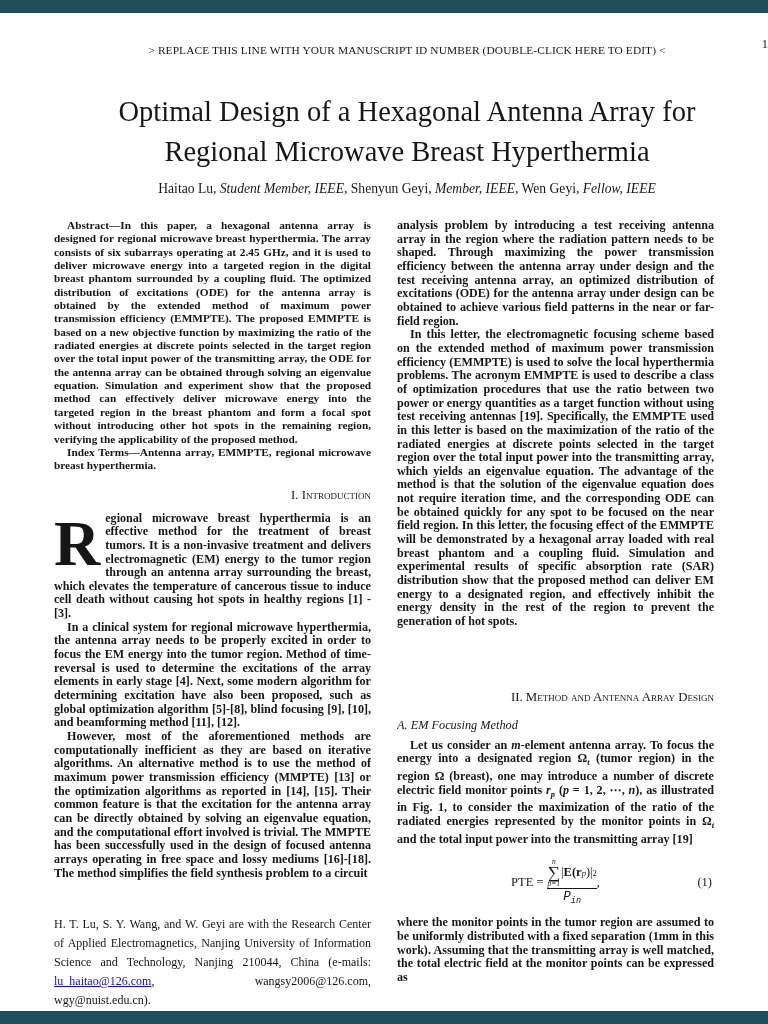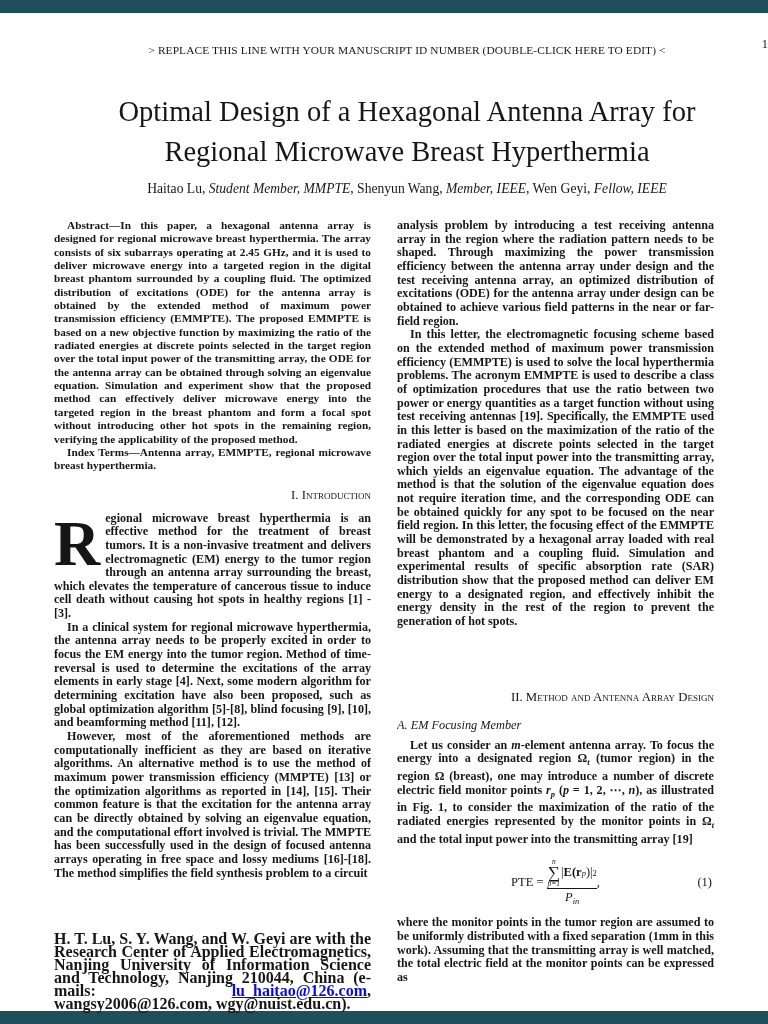--- a/index.html
+++ b/index.html
@@ -15,51 +15,51 @@
   .columns{display:flex;gap:26px;margin:22px 54px 0 54px;}
   .col{width:317px;height:795px;overflow:hidden;display:flex;flex-direction:column;}
   .p{font-size:12.1px;line-height:13.65px;text-align:justify;text-indent:13px;margin:0;font-weight:bold;}
   .p.noindent{text-indent:0;}
   .abstract{font-size:11.3px;line-height:13.35px;font-weight:bold;text-align:justify;text-indent:13px;margin:0;}
   .lead{font-weight:bold;}
   .dropcap{float:left;font-size:64px;line-height:50px;padding:7px 5px 0 0;}
   .secheading{font-variant:small-caps;text-align:right;font-size:12.8px;margin:15px 0 9px 0;}
   .subheading{font-style:italic;font-size:12.3px;margin:4px 0 6px 0;}
   .gap-lg{margin-top:61px;}
-  .footnote{margin-top:auto;font-size:16px;line-height:13px;text-align:justify;padding-bottom:4px;font-weight:bold;}
+  .footnote{margin-top:auto;font-size:12px;line-height:19px;text-align:justify;padding-bottom:4px;}
   .link{color:#0b0bd6;text-decoration:underline;cursor:pointer;}
   .sub{font-size:8.5px;vertical-align:-3px;}
   .sup{font-size:8.5px;vertical-align:5px;}
   
   .equation{position:relative;display:flex;align-items:center;justify-content:center;margin:10px 0 8px 0;min-height:52px;}
   .eq-main{display:inline-flex;align-items:center;font-size:12.5px;}
   .frac{display:inline-flex;flex-direction:column;align-items:center;margin-left:4px;}
   .frac .num{display:inline-flex;align-items:center;}
   .frac .bar{align-self:stretch;height:1px;background:#161616;margin:1px 0;}
-  .frac .den{text-align:center;}
+  .frac .den{text-align:center;font-family:Liberation Mono, monospace;}
   .bigsum{display:inline-flex;flex-direction:column;align-items:center;margin-right:1px;}
   .bigsum .lim{font-size:7.5px;line-height:7px;font-style:italic;}
   .bigsum .sym{font-size:17px;line-height:15px;}
   .eq-tag{position:absolute;right:2px;top:50%;transform:translateY(-50%);font-size:12.5px;}
 </style>
 </head>
 <body>
 
 <div class="viewer">
   <div class="sheet">
 
     <div class="runhead">&gt; REPLACE THIS LINE WITH YOUR MANUSCRIPT ID NUMBER (DOUBLE-CLICK HERE TO EDIT) &lt;</div>
     <div class="pagenum">1</div>
 
     <div class="title">
       <div>Optimal Design of a Hexagonal Antenna Array for</div>
       <div>Regional Microwave Breast Hyperthermia</div>
     </div>
 
-    <div class="authors"><span>Haitao Lu, </span><span class="i">Student Member, MMPTE</span><span>, Shenyun Wang, </span><span class="i">Member, IEEE</span><span>, Wen Geyi, </span><span class="i">Fellow, IEEE</span></div>
+    <div class="authors"><span>Haitao Lu, </span><span class="i">Student Member, IEEE</span><span>, Shenyun Geyi, </span><span class="i">Member, IEEE</span><span>, Wen Geyi, </span><span class="i">Fellow, IEEE</span></div>
 
     <div class="columns">
 
       <div class="col">
         <p class="abstract"><span class="lead">Abstract</span><span>—In this paper, a hexagonal antenna array is designed for regional microwave breast hyperthermia. The array consists of six subarrays operating at 2.45 GHz, and it is used to deliver microwave energy into a targeted region in the digital breast phantom surrounded by a coupling fluid. The optimized distribution of excitations (ODE) for the antenna array is obtained by the extended method of maximum power transmission efficiency (EMMPTE). The proposed EMMPTE is based on a new objective function by maximizing the ratio of the radiated energies at discrete points selected in the target region over the total input power of the transmitting array, the ODE for the antenna array can be obtained through solving an eigenvalue equation. Simulation and experiment show that the proposed method can effectively deliver microwave energy into the targeted region in the breast phantom and form a focal spot without introducing other hot spots in the remaining region, verifying the applicability of the proposed method.</span></p>
         <p class="abstract"><span class="lead">Index Terms</span><span>—Antenna array, EMMPTE, regional microwave breast hyperthermia.</span></p>
 
         <div class="secheading">I. Introduction</div>
 
         <p class="p noindent"><span class="dropcap">R</span><span>egional microwave breast hyperthermia is an effective method for the treatment of breast tumors. It is a non-invasive treatment and delivers electromagnetic (EM) energy to the tumor region through an antenna array surrounding the breast, which elevates the temperature of cancerous tissue to induce cell death without causing hot spots in healthy regions [1] - [3].</span></p>
@@ -67,21 +67,21 @@
         <p class="p">However, most of the aforementioned methods are computationally inefficient as they are based on iterative algorithms. An alternative method is to use the method of maximum power transmission efficiency (MMPTE) [13] or the optimization algorithms as reported in [14], [15]. Their common feature is that the excitation for the antenna array can be directly obtained by solving an eigenvalue equation, and the computational effort involved is trivial. The MMPTE has been successfully used in the design of focused antenna arrays operating in free space and lossy mediums [16]-[18]. The method simplifies the field synthesis problem to a circuit</p>
 
         <div class="footnote"><span>H. T. Lu, S. Y. Wang, and W. Geyi are with the Research Center of Applied Electromagnetics, Nanjing University of Information Science and Technology, Nanjing 210044, China (e-mails: </span><span class="link">lu_haitao@126.com</span><span>, wangsy2006@126.com, wgy@nuist.edu.cn).</span></div>
       </div>
 
       <div class="col">
         <p class="p noindent">analysis problem by introducing a test receiving antenna array in the region where the radiation pattern needs to be shaped. Through maximizing the power transmission efficiency between the antenna array under design and the test receiving antenna array, an optimized distribution of excitations (ODE) for the antenna array under design can be obtained to achieve various field patterns in the near or far-field region.</p>
         <p class="p">In this letter, the electromagnetic focusing scheme based on the extended method of maximum power transmission efficiency (EMMPTE) is used to solve the local hyperthermia problems. The acronym EMMPTE is used to describe a class of optimization procedures that use the ratio between two power or energy quantities as a target function without using test receiving antennas [19]. Specifically, the EMMPTE used in this letter is based on the maximization of the ratio of the radiated energies at discrete points selected in the target region over the total input power into the transmitting array, which yields an eigenvalue equation. The advantage of the method is that the solution of the eigenvalue equation does not require iteration time, and the corresponding ODE can be obtained quickly for any spot to be focused on the near field region. In this letter, the focusing effect of the EMMPTE will be demonstrated by a hexagonal array loaded with real breast phantom and a coupling fluid. Simulation and experimental results of specific absorption rate (SAR) distribution show that the proposed method can deliver EM energy to a designated region, and effectively inhibit the energy density in the rest of the region to prevent the generation of hot spots.</p>
 
         <div class="secheading gap-lg">II. Method and Antenna Array Design</div>
-        <div class="subheading">A. EM Focusing Member</div>
+        <div class="subheading">A. EM Focusing Method</div>
 
         <p class="p"><span>Let us consider an </span><span class="i">m</span><span>-element antenna array. To focus the energy into a designated region Ω</span><span class="sub i">t</span><span> (tumor region) in the region Ω (breast), one may introduce a number of discrete electric field monitor points </span><span class="i">r</span><span class="sub i">p</span><span> (</span><span class="i">p</span><span> = 1, 2, ⋯, </span><span class="i">n</span><span>), as illustrated in Fig. 1, to consider the maximization of the ratio of the radiated energies represented by the monitor points in Ω</span><span class="sub i">t</span><span> and the total input power into the transmitting array [19]</span></p>
 
         <div class="equation">
           <span class="eq-main">
             <span>PTE = </span>
             <span class="frac">
               <span class="num">
                 <span class="bigsum">
                   <span class="lim">n</span>

